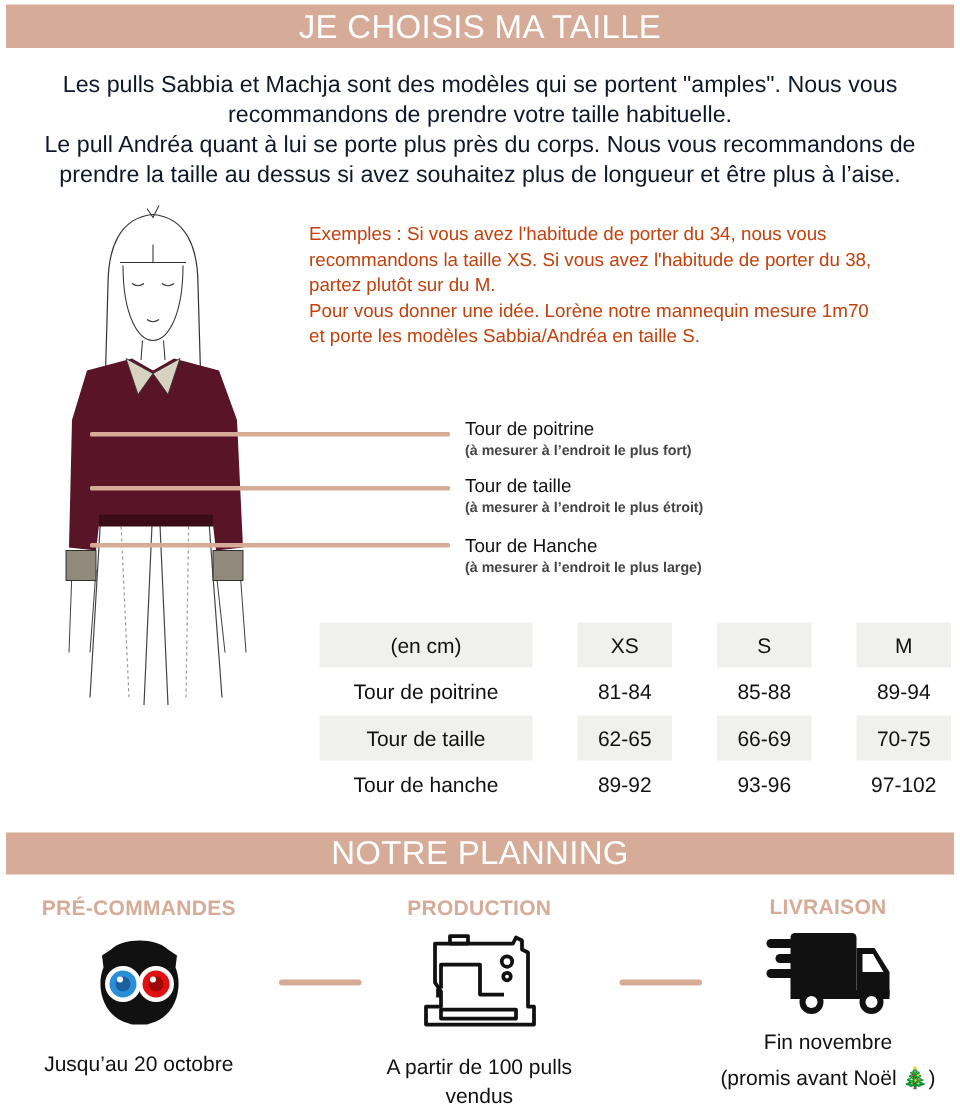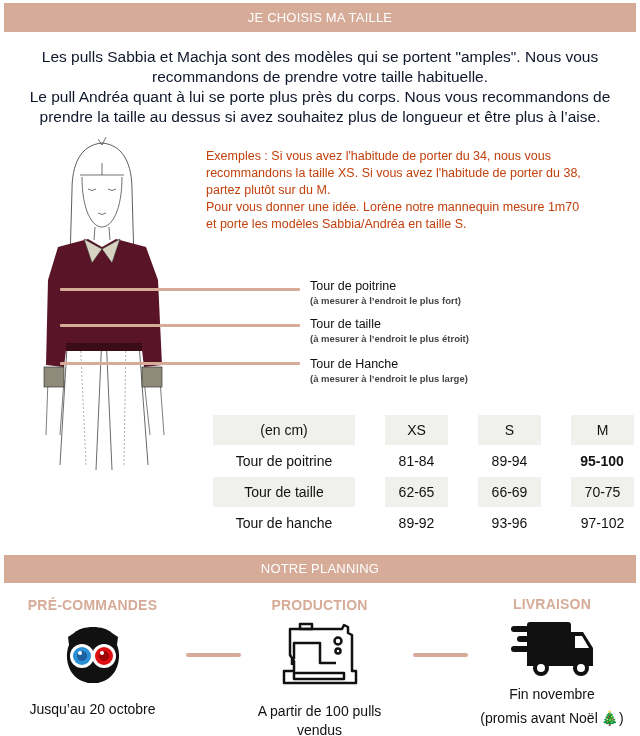--- a/index.html
+++ b/index.html
@@ -2,21 +2,21 @@
 <html><head>
   <meta charset="utf-8">
   <style>
     * { box-sizing: border-box; margin: 0; padding: 0; }
     html, body { width: 640px; height: 736px; background: #ffffff; overflow: hidden; }
     body { font-family: "Liberation Sans", sans-serif; color: #111; position: relative; }
 
     .banner {
       position: absolute; left: 4px; width: 632px; height: 29px;
       background: #d6ab98; color: #ffffff; text-align: center;
-      font-size: 13px; line-height: 29px; letter-spacing: 0.2px;
+      font-size: 22px; line-height: 29px; letter-spacing: 0.2px;
     }
     #banner-size { top: 3px; }
     #banner-plan { top: 555px; height: 28px; line-height: 28px; }
 
     .intro {
       position: absolute; left: 10px; width: 620px; top: 47px;
       text-align: center; font-size: 15.5px; line-height: 20px; color: #0f172a;
     }
 
     .examples {
@@ -127,20 +127,21 @@
   <div class="row shaded">
     <div class="cell first">(en cm)</div>
     <div class="cell c1">XS</div>
     <div class="cell c2">S</div>
     <div class="cell c3">M</div>
     <div class="cell c4">L</div>
   </div>
   <div class="row">
     <div class="cell first">Tour de poitrine</div>
     <div class="cell c1">81-84</div>
+    <div class="cell c2">85-88</div>
     <div class="cell c3">89-94</div>
     <div class="cell c4 bold">95-100</div>
   </div>
   <div class="row shaded">
     <div class="cell first">Tour de taille</div>
     <div class="cell c1">62-65</div>
     <div class="cell c2">66-69</div>
     <div class="cell c3">70-75</div>
     <div class="cell c4">85-81</div>
   </div>

